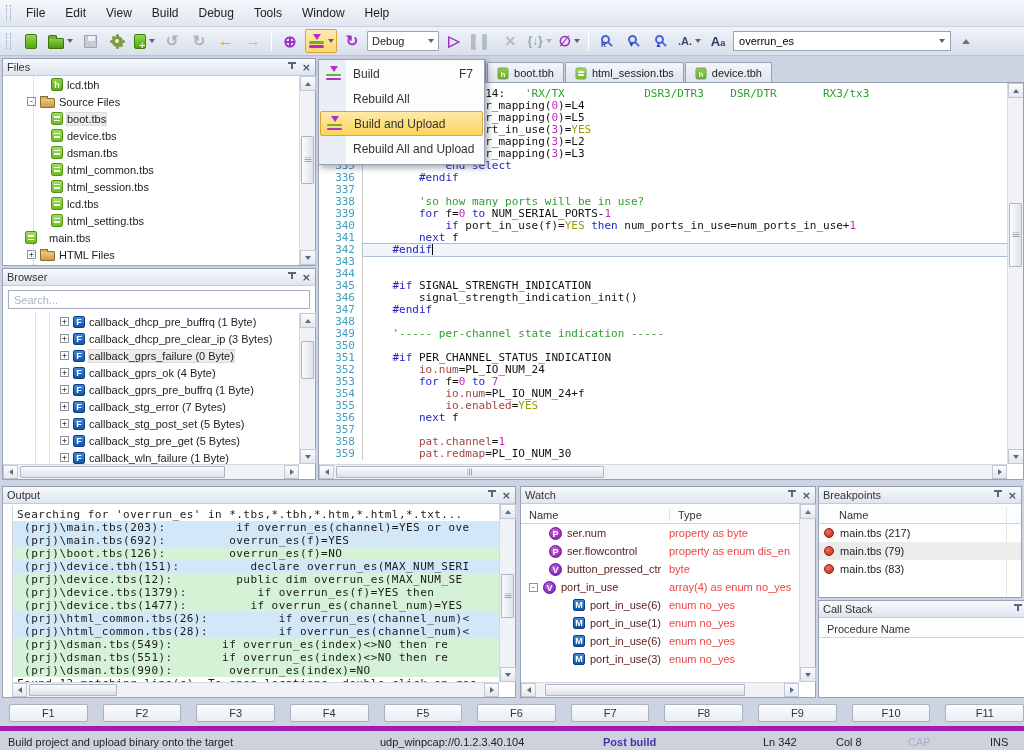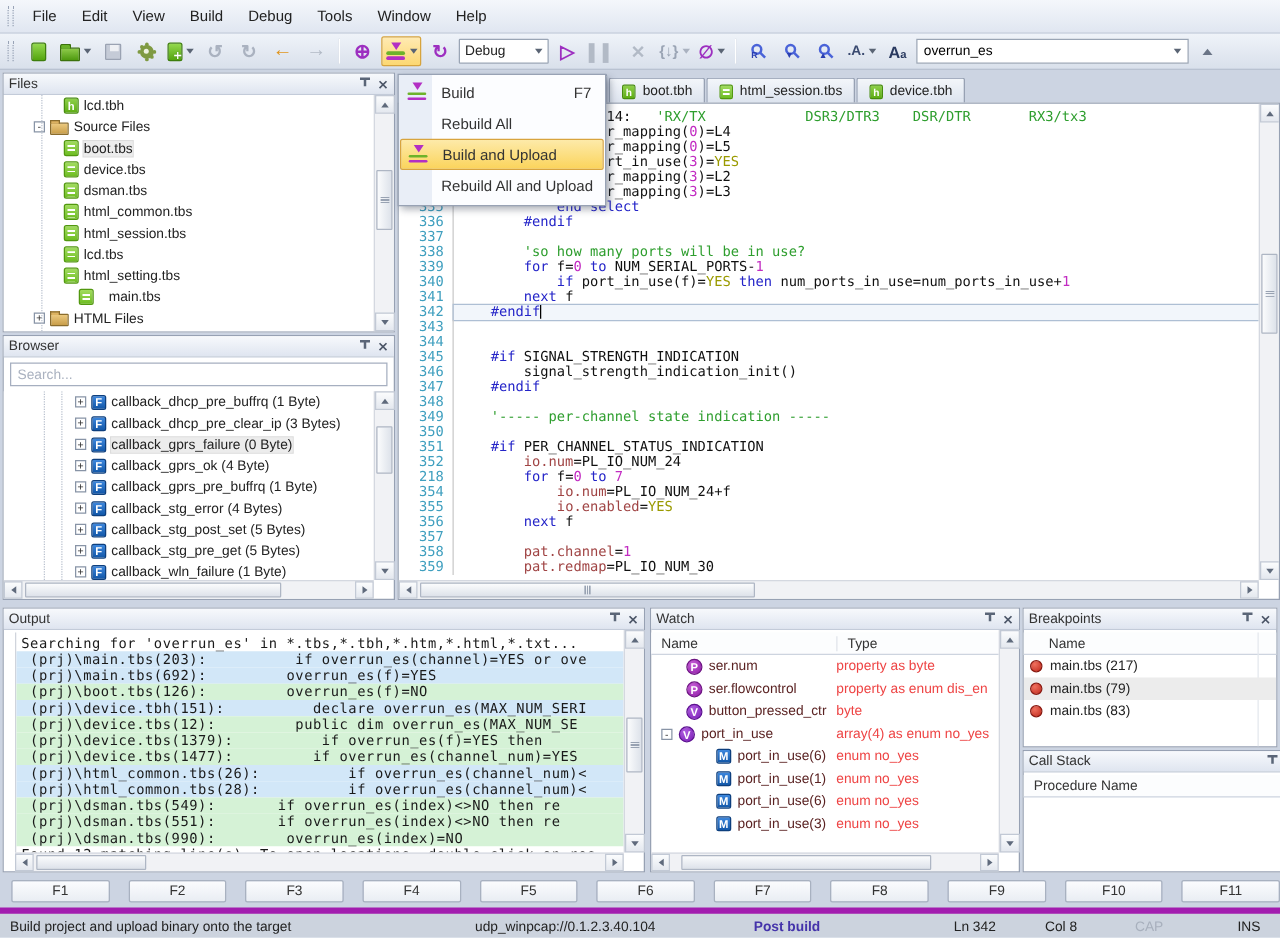--- a/index.html
+++ b/index.html
@@ -321,21 +321,21 @@
           <span class="lbl">html_session.tbs</span>
         </div>
         <div class="trow" style="padding-left: 48px;">
           <span class="ic-tbs"></span>
           <span class="lbl">lcd.tbs</span>
         </div>
         <div class="trow" style="padding-left: 48px;">
           <span class="ic-tbs"></span>
           <span class="lbl">html_setting.tbs</span>
         </div>
-        <div class="trow" style="padding-left: 60px; gap: 12px;">
+        <div class="trow" style="padding-left: 22px; gap: 12px;">
           <span class="ic-tbs"></span>
           <span class="lbl">main.tbs</span>
         </div>
         <div class="trow" style="padding-left: 24px;">
           <span class="exp">+</span>
           <span class="ic-fold"></span>
           <span class="lbl">HTML Files</span>
         </div>
       </div>
     <div class="sb-v">
@@ -383,21 +383,21 @@
           <span class="lbl">callback_gprs_ok (4 Byte)</span>
         </div>
         <div class="trow" style="padding-left: 57px;">
           <span class="exp">+</span>
           <span class="ic-F">F</span>
           <span class="lbl">callback_gprs_pre_buffrq (1 Byte)</span>
         </div>
         <div class="trow" style="padding-left: 57px;">
           <span class="exp">+</span>
           <span class="ic-F">F</span>
-          <span class="lbl">callback_stg_error (4 Bytes)</span>
+          <span class="lbl">callback_stg_error (7 Bytes)</span>
         </div>
         <div class="trow" style="padding-left: 57px;">
           <span class="exp">+</span>
           <span class="ic-F">F</span>
           <span class="lbl">callback_stg_post_set (5 Bytes)</span>
         </div>
         <div class="trow" style="padding-left: 57px;">
           <span class="exp">+</span>
           <span class="ic-F">F</span>
           <span class="lbl">callback_stg_pre_get (5 Bytes)</span>
@@ -470,21 +470,21 @@
           <div class="code-line"><span class="gutter">343</span><span class="ltext"></span></div>
           <div class="code-line"><span class="gutter">344</span><span class="ltext"></span></div>
           <div class="code-line"><span class="gutter">345</span><span class="ltext">    <span class="c-kw">#if</span><span class="c-pl"> SIGNAL_STRENGTH_INDICATION</span></span></div>
           <div class="code-line"><span class="gutter">346</span><span class="ltext">        <span class="c-pl">signal_strength_indication_init()</span></span></div>
           <div class="code-line"><span class="gutter">347</span><span class="ltext">    <span class="c-kw">#endif</span></span></div>
           <div class="code-line"><span class="gutter">348</span><span class="ltext"></span></div>
           <div class="code-line"><span class="gutter">349</span><span class="ltext">    <span class="c-cm">'----- per-channel state indication -----</span></span></div>
           <div class="code-line"><span class="gutter">350</span><span class="ltext"></span></div>
           <div class="code-line"><span class="gutter">351</span><span class="ltext">    <span class="c-kw">#if</span><span class="c-pl"> PER_CHANNEL_STATUS_INDICATION</span></span></div>
           <div class="code-line"><span class="gutter">352</span><span class="ltext">        <span class="c-obj">io.num</span><span class="c-pl">=PL_IO_NUM_24</span></span></div>
-          <div class="code-line"><span class="gutter">218</span><span class="ltext">        <span class="c-kw">for</span><span class="c-pl"> f=</span><span class="c-num">0</span><span class="c-pl"> </span><span class="c-kw">to</span><span class="c-pl"> </span><span class="c-num">7</span></span></div>
+          <div class="code-line"><span class="gutter">353</span><span class="ltext">        <span class="c-kw">for</span><span class="c-pl"> f=</span><span class="c-num">0</span><span class="c-pl"> </span><span class="c-kw">to</span><span class="c-pl"> </span><span class="c-num">7</span></span></div>
           <div class="code-line"><span class="gutter">354</span><span class="ltext">            <span class="c-obj">io.num</span><span class="c-pl">=PL_IO_NUM_24+f</span></span></div>
           <div class="code-line"><span class="gutter">355</span><span class="ltext">            <span class="c-obj">io.enabled</span><span class="c-pl">=</span><span class="c-en">YES</span></span></div>
           <div class="code-line"><span class="gutter">356</span><span class="ltext">        <span class="c-kw">next</span><span class="c-pl"> f</span></span></div>
           <div class="code-line"><span class="gutter">357</span><span class="ltext"></span></div>
           <div class="code-line"><span class="gutter">358</span><span class="ltext">        <span class="c-obj">pat.channel</span><span class="c-pl">=</span><span class="c-num">1</span></span></div>
           <div class="code-line"><span class="gutter">359</span><span class="ltext">        <span class="c-obj">pat.redmap</span><span class="c-pl">=PL_IO_NUM_30</span></span></div>
         </div>
       <div class="sb-v" id="ed-sbv" style="bottom:15px;top:0;">
         <div class="sb-btn" style="top:0;left:0;">
             <span class="tu"></span>

